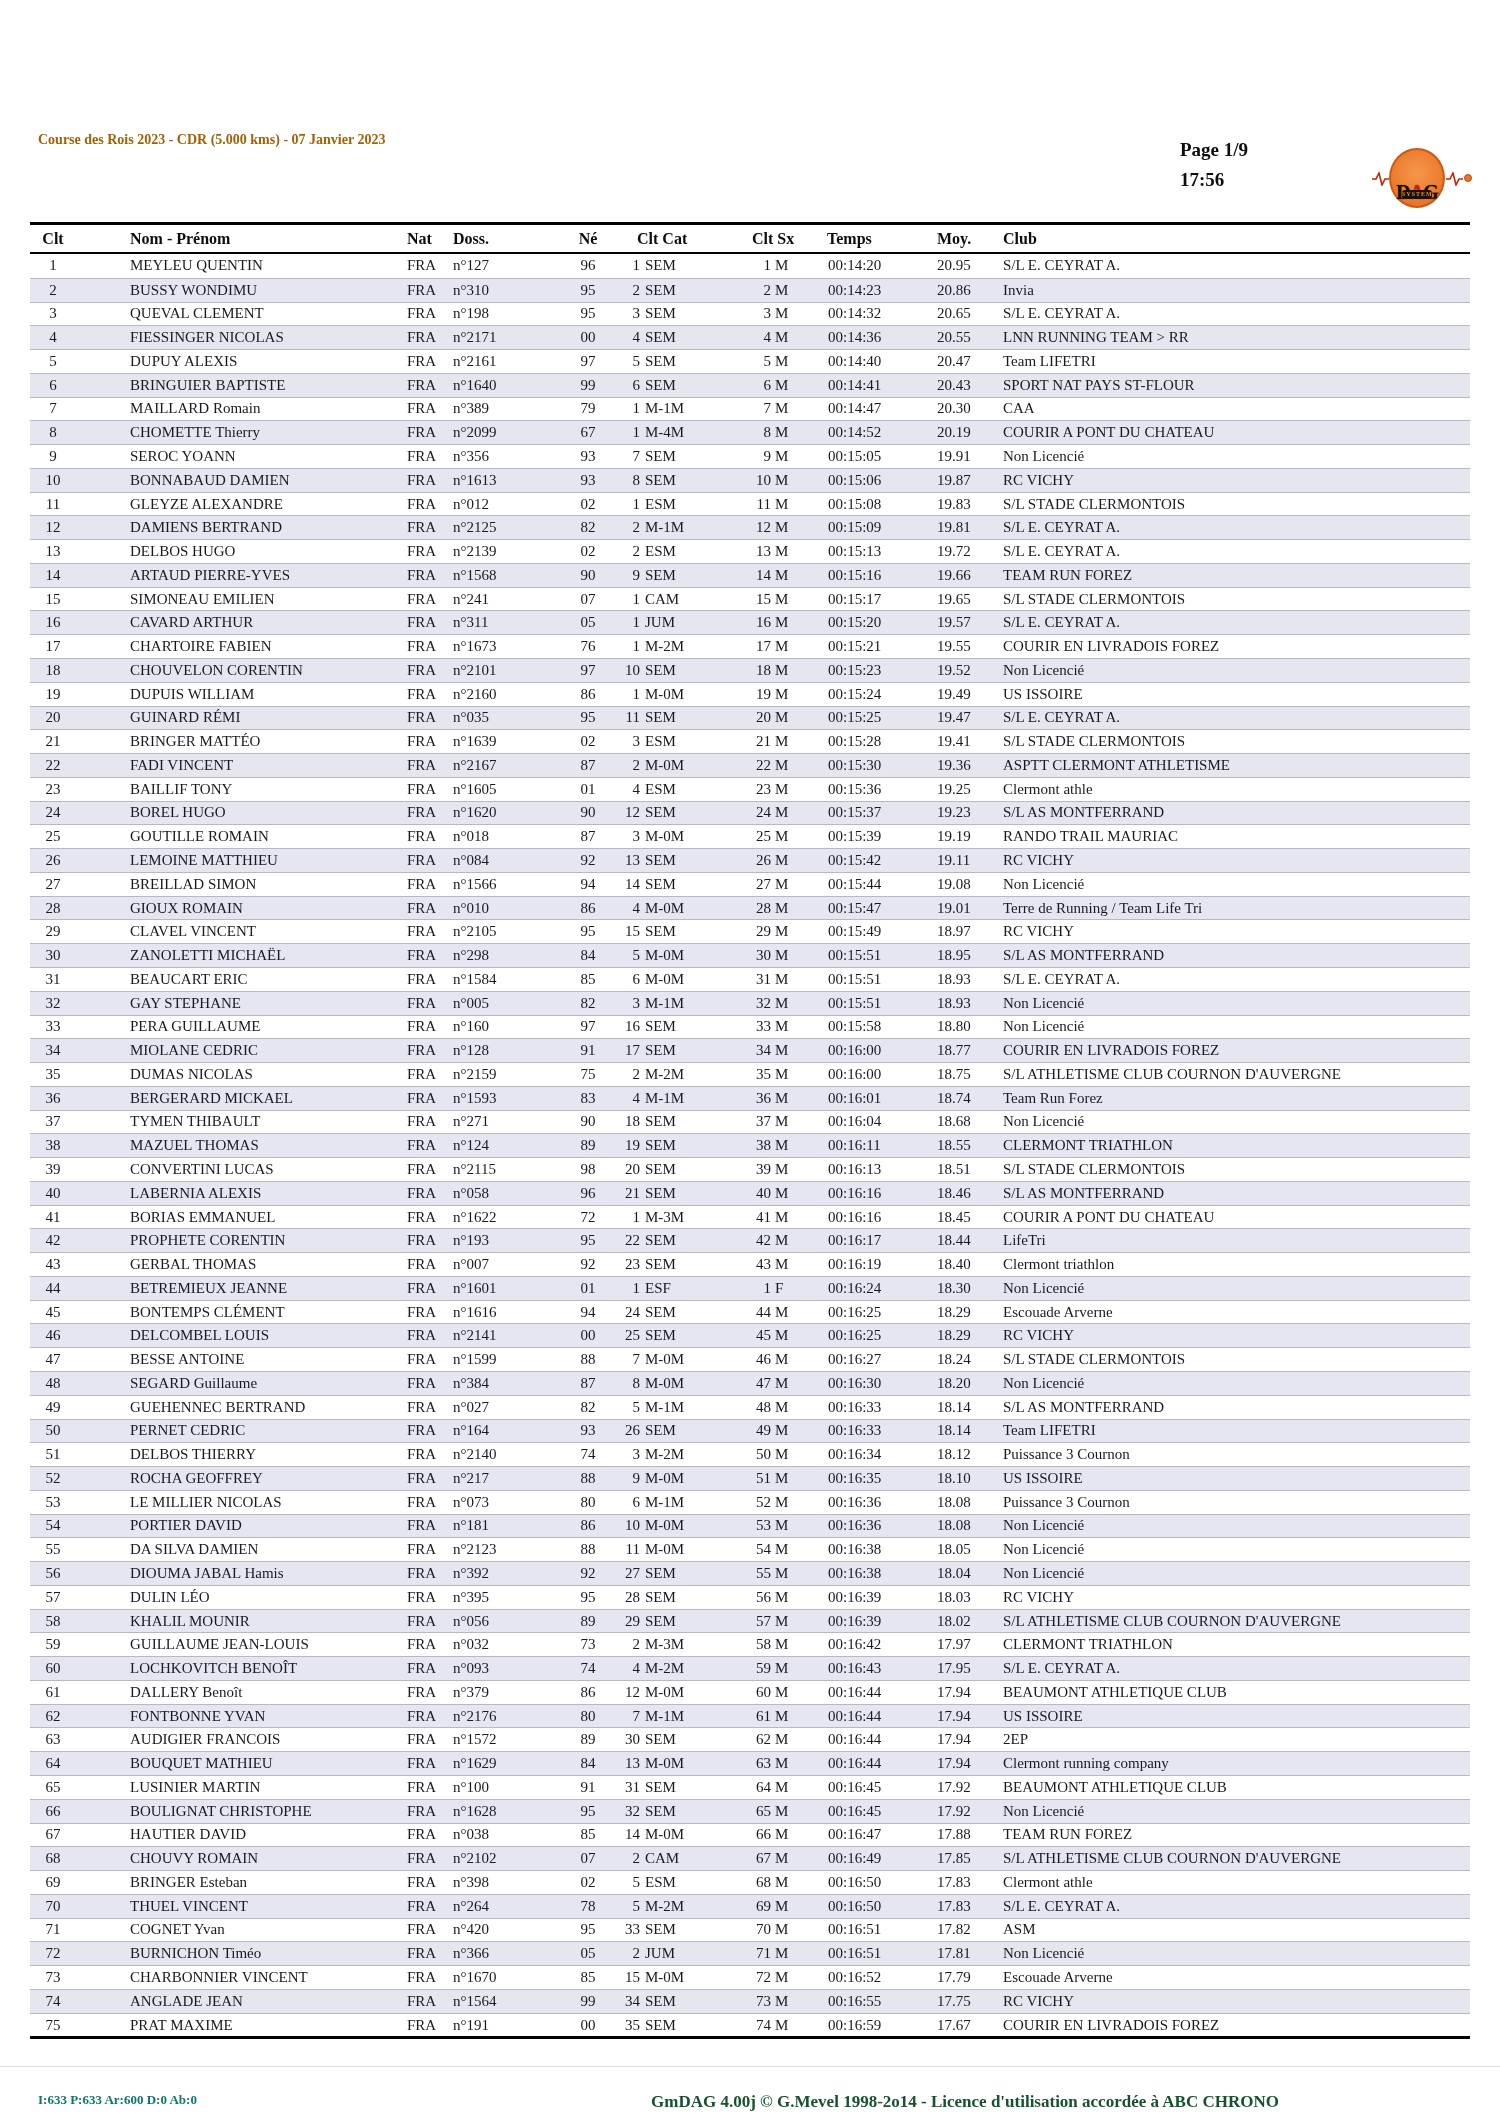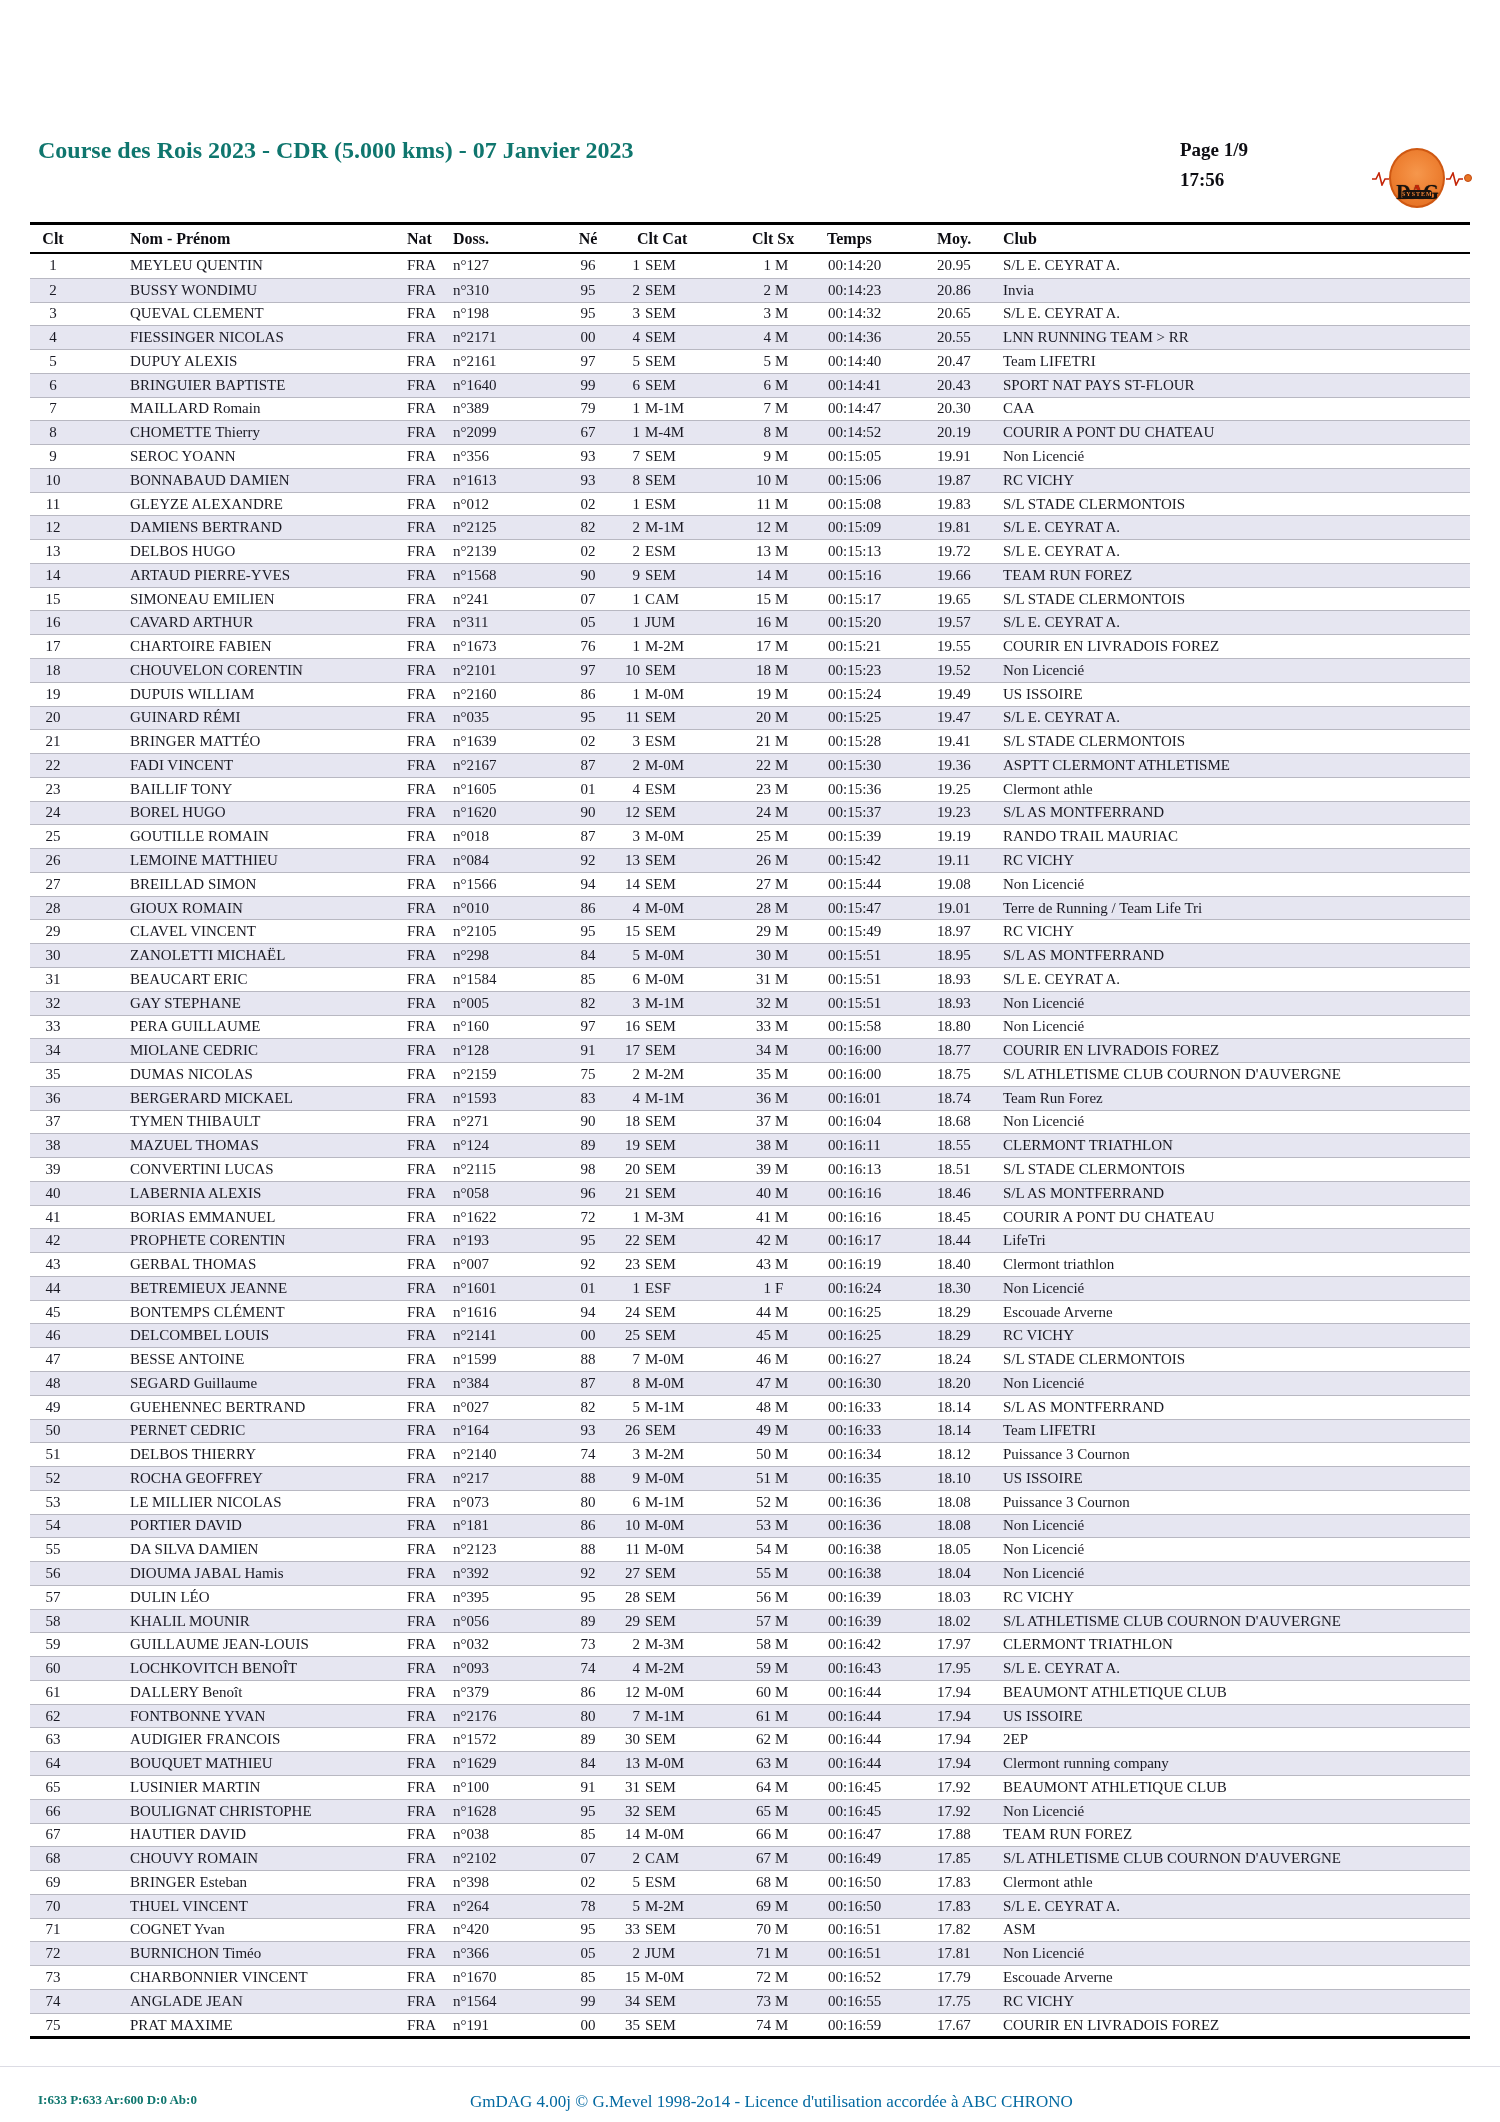--- a/index.html
+++ b/index.html
@@ -6,22 +6,22 @@
   .page{
     position:relative;
     width:1500px;height:2122px;
     background:#ffffff;
     font-family:"Liberation Serif","DejaVu Serif",serif;
     color:#191923;
     overflow:hidden;
   }
   
   .title-block{
-    position:absolute;left:38px;top:135px;
-    font-weight:bold;font-size:24px;line-height:30px;color:#0f766e;
+    position:absolute;left:38px;top:125px;
+    font-weight:bold;font-size:14px;line-height:30px;color:#a16207;
     white-space:nowrap;
   }
   .page-info{
     position:absolute;left:1180px;top:135px;width:205px;
     text-align:left;font-weight:bold;font-size:19px;line-height:30px;color:#0d0d12;
     white-space:nowrap;
   }
   
   .logo{position:absolute;left:1372px;top:146px;width:100px;height:66px;}
   .logo .pulse{position:absolute;top:26px;}
@@ -87,22 +87,22 @@
   .thead .c-temps{padding-left:31px;}
   
   .hairline{
     position:absolute;left:0;top:2066px;width:1500px;height:1px;background:#dcdce4;
   }
   .footer-left{
     position:absolute;left:38px;top:2092px;
     font-weight:bold;font-size:13px;color:#0f766e;white-space:nowrap;
   }
   .footer-right{
-    position:absolute;left:470px;top:2092px;width:990px;text-align:left;
-    font-weight:normal;font-size:17px;color:#0369a1;white-space:nowrap;
+    position:absolute;left:470px;top:2092px;width:990px;text-align:center;
+    font-weight:bold;font-size:17px;color:#14532d;white-space:nowrap;
   }
 </style>
 </head>
 <body>
 
 <div class="page">
 
   <div class="title-block">
     <div>Course des Rois 2023 - CDR (5.000 kms) - 07 Janvier 2023</div>
   </div>

